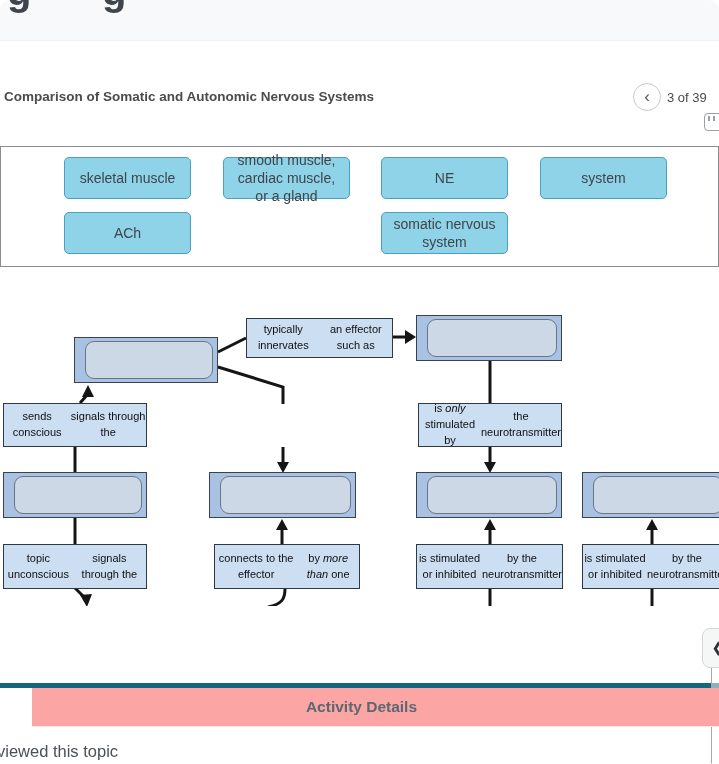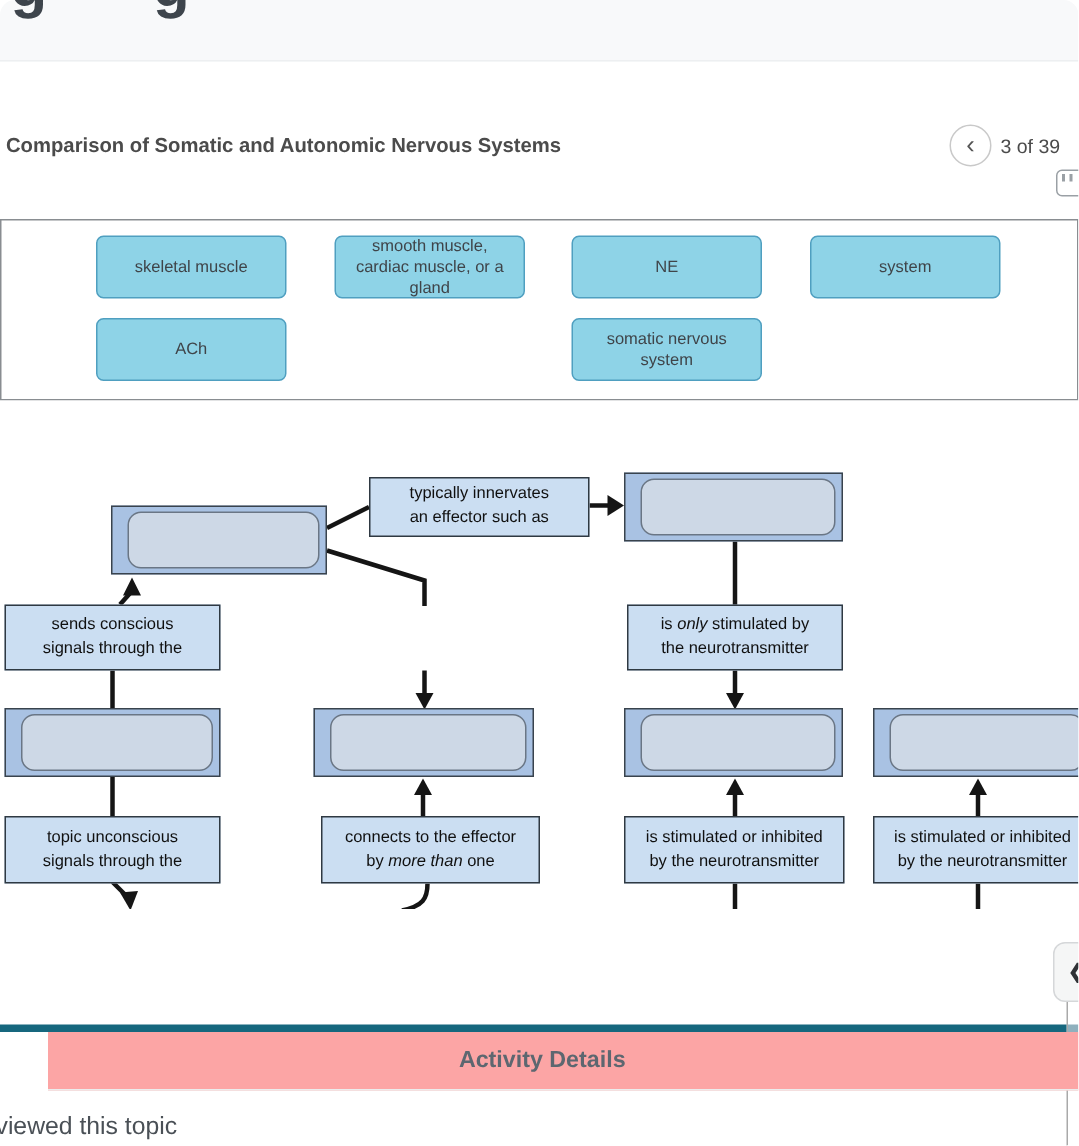--- a/index.html
+++ b/index.html
@@ -20,28 +20,28 @@
   .pager-pos { position:absolute; left:667px; top:90px; font-size:13px; color:#4b4b4b; }
   .mini-icon { position:absolute; left:704px; top:113px; width:24px; height:18px;
     border:1.5px solid #9aa0a5; border-radius:4px; background:#fff; }
   .mini-icon:before { content:""; position:absolute; left:3px; top:2px; width:2px; height:5px; background:#9aa0a5; }
   .mini-icon:after  { content:""; position:absolute; left:8px; top:2px; width:2px; height:5px; background:#9aa0a5; }
 
   
   .bank { position:absolute; left:0; top:146px; width:719px; height:121px;
     background:#fff; border:1px solid #898d91; }
   .chip { position:absolute; width:127px; height:42px; background:#8ed3e7;
-    border:1px solid #4f9fc0; border-radius:5px; color:#3f4449; font-size:11px;
+    border:1px solid #4f9fc0; border-radius:5px; color:#3f4449; font-size:14px;
     display:flex; align-items:center; justify-content:center; text-align:center;
     line-height:1.3; padding:2px 6px; cursor:grab; }
 
   
   .diagram { position:absolute; left:0; top:267px; width:719px; height:339px; overflow:hidden; background:#fff; }
   .dlabel { position:absolute; background:#cbdef2; border:1.5px solid #2f3942; color:#101010;
-    font-size:11px; display:flex; flex-direction:column; align-items:center; justify-content:center;
+    font-size:11px; display:flex; align-items:center; justify-content:center;
     text-align:center; line-height:1.45; z-index:2; }
   .dropbox { position:absolute; background:#a9c2e3; border:1.5px solid #39434d; z-index:2; }
   .dropbox .inner { position:absolute; left:10px; top:3px; right:4px; bottom:3px;
     background:#cdd8e6; border:1px solid #6a7685; border-radius:9px; }
   svg.wires { position:absolute; left:0; top:0; width:719px; height:339px; z-index:1; pointer-events:none; }
   svg.wires line, svg.wires path, svg.wires polyline { stroke:#151515; stroke-width:3; fill:none; }
   svg.wires polygon { fill:#151515; stroke:none; }
 
   
   .side-btn { position:absolute; left:702px; top:628px; width:30px; height:40px;

